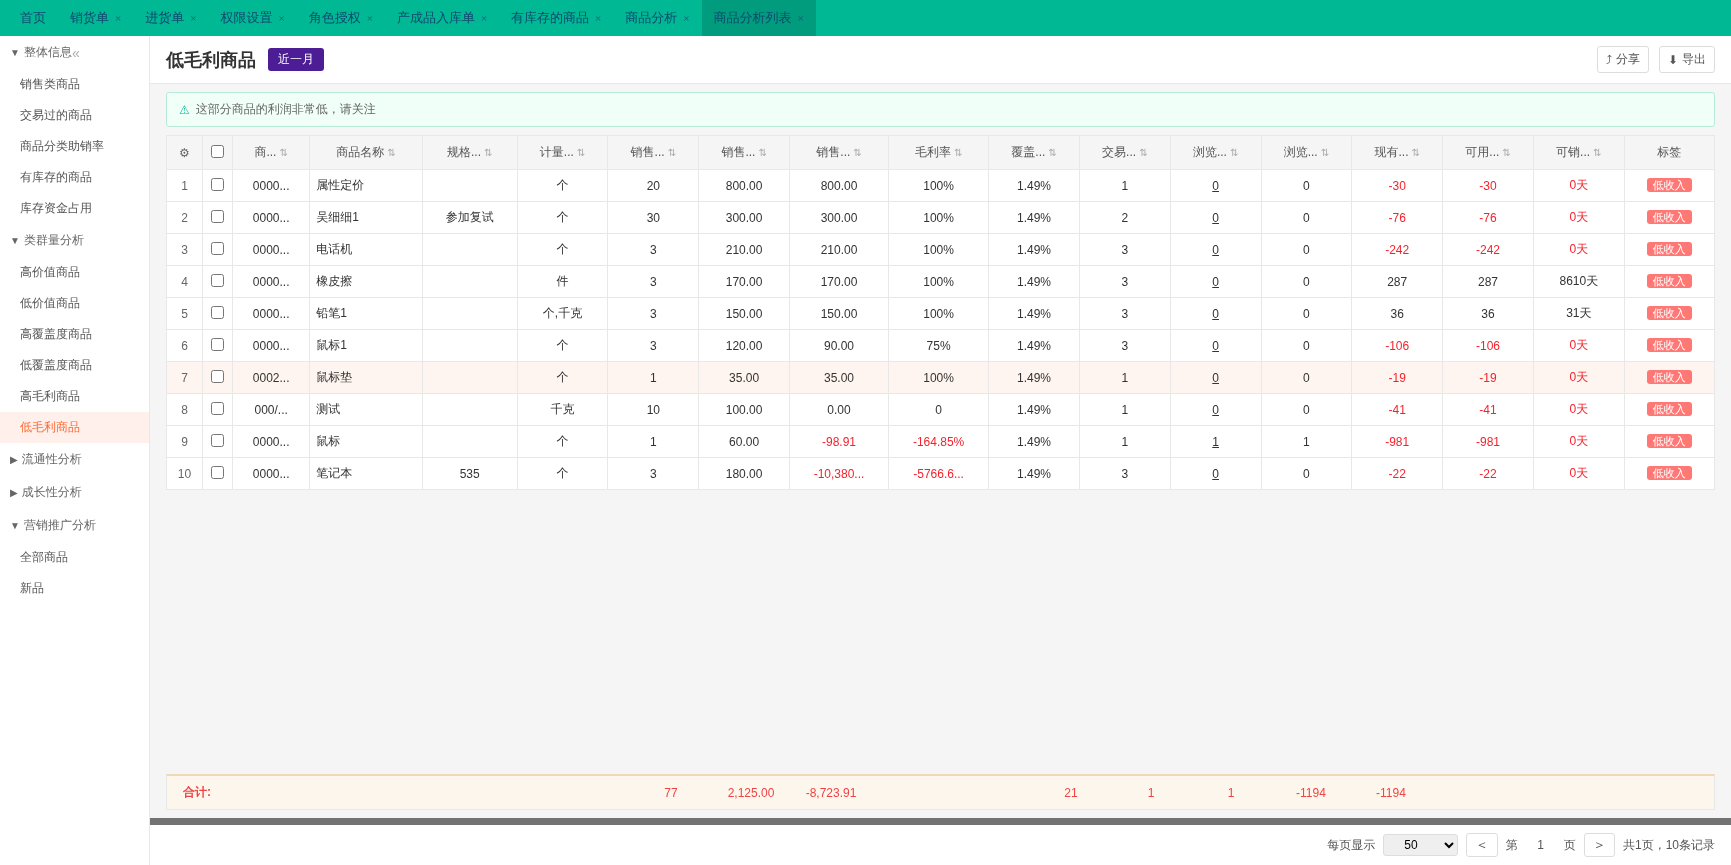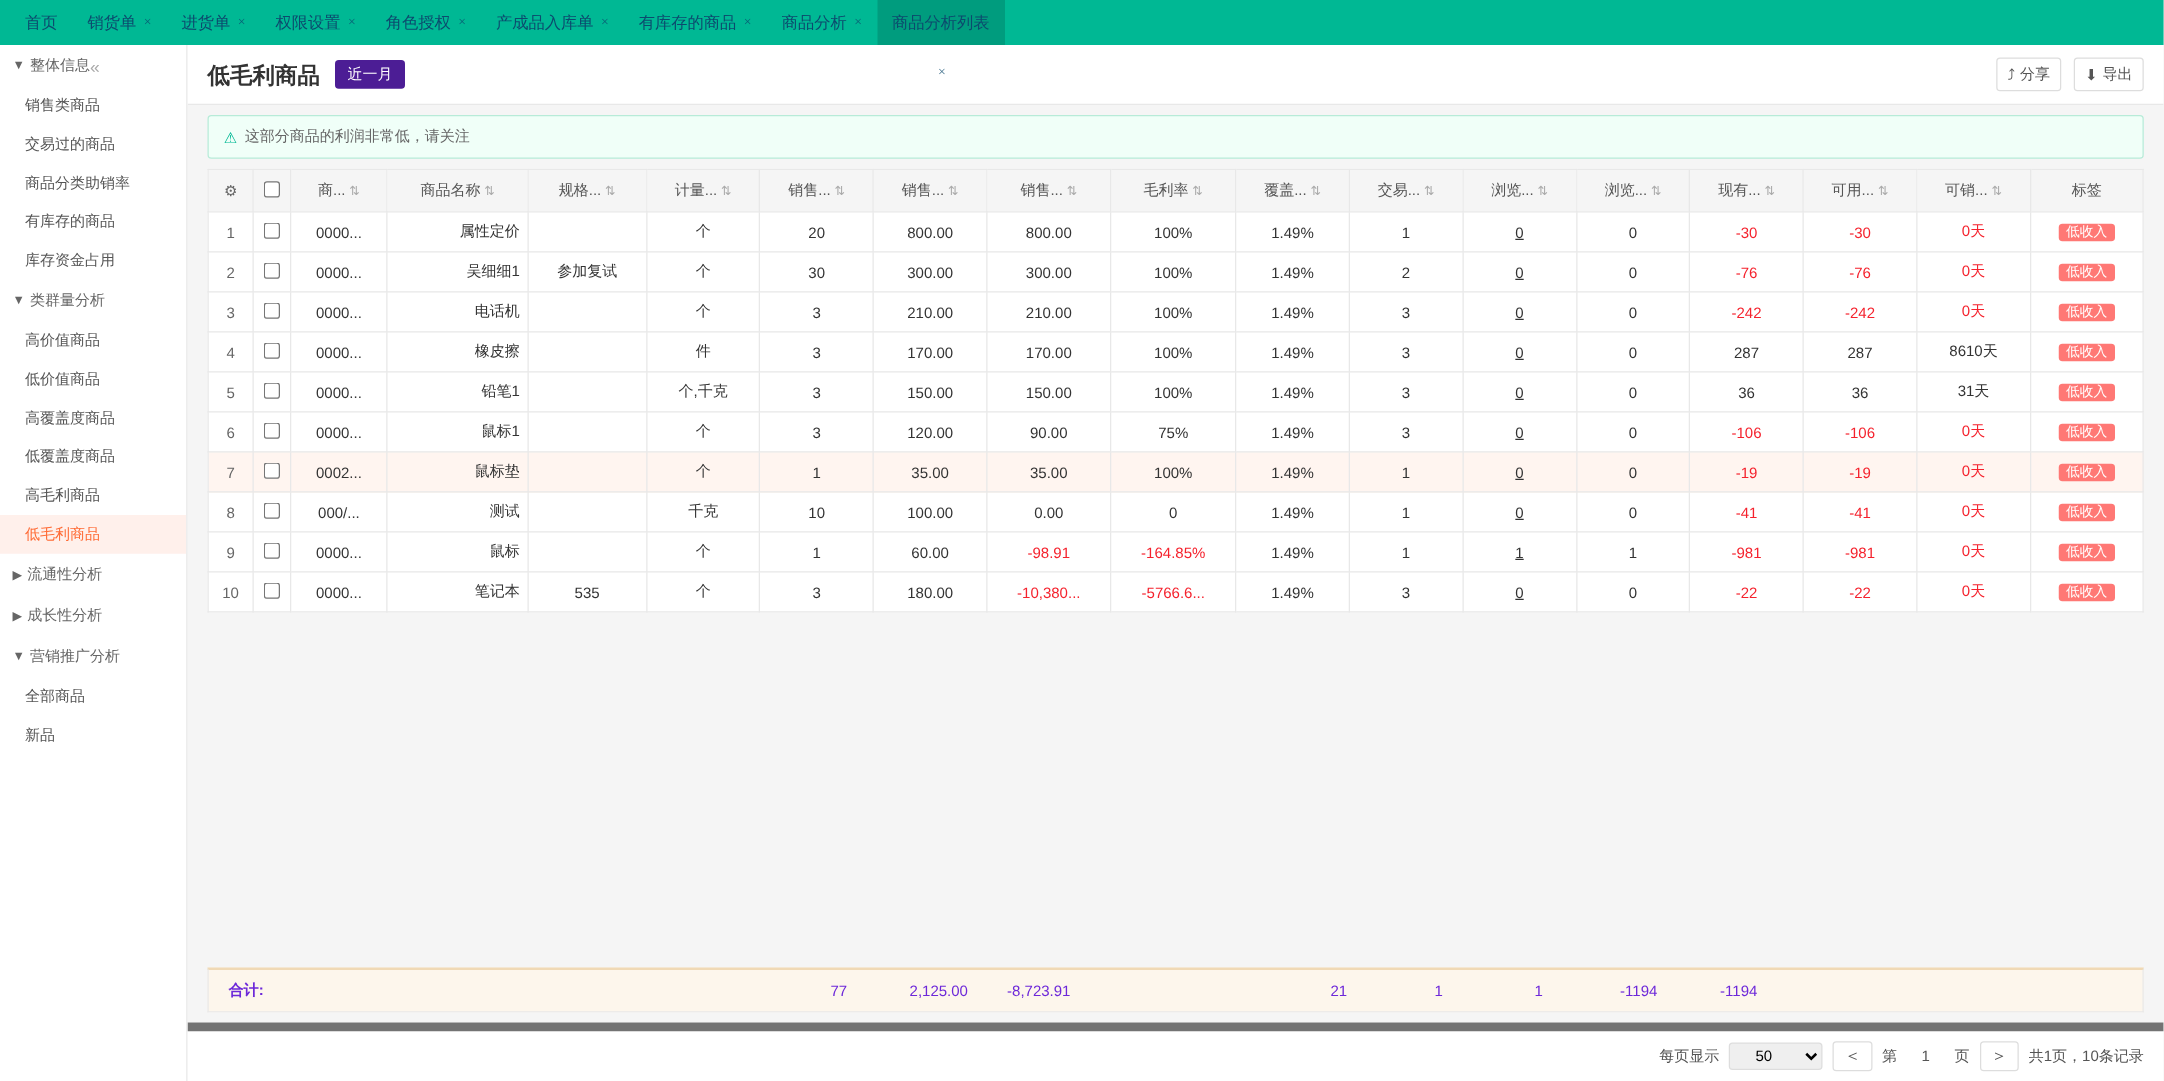--- a/index.html
+++ b/index.html
@@ -19,21 +19,21 @@
       height: 36px;
       line-height: 36px;
       cursor: pointer;
       font-size: 13px;
       white-space: nowrap;
       display: flex;
       align-items: center;
       gap: 4px;
       font-family: Liberation Serif, serif;
     }
-    .top-nav .nav-item.active { background: rgba(0,0,0,0.15); flex-direction: column; }
+    .top-nav .nav-item.active { background: rgba(0,0,0,0.15); }
     .top-nav .nav-close {
       font-size: 11px;
       cursor: pointer;
       margin-left: 2px;
       opacity: 0.8;
     }
 
     
     .main-layout {
       display: flex;
@@ -195,32 +195,32 @@
     .tag-badge {
       background: #ff7875;
       color: #fff;
       padding: 1px 6px;
       border-radius: 3px;
       font-size: 11px;
     }
     .underline { text-decoration: underline; cursor: pointer; }
     .row-num { color: #666; }
     .settings-icon { cursor: pointer; color: #666; }
-    td.left-align { text-align: right; }
+    td.left-align { text-align: left; }
 
     
     .table-footer {
       background: #fdf6ec;
       border: 1px solid #e8e8e8;
       border-top: 2px solid #f0d9b5;
       padding: 8px 16px;
       display: flex;
       align-items: center;
       font-size: 12px;
-      color: #6d28d9;
+      color: #ef4444;
       margin: 0 16px;
     }
     .footer-label { margin-right: 20px; font-weight: bold; }
     .footer-cell {
       min-width: 80px;
       text-align: center;
     }
 
     
     .pagination-bar {

